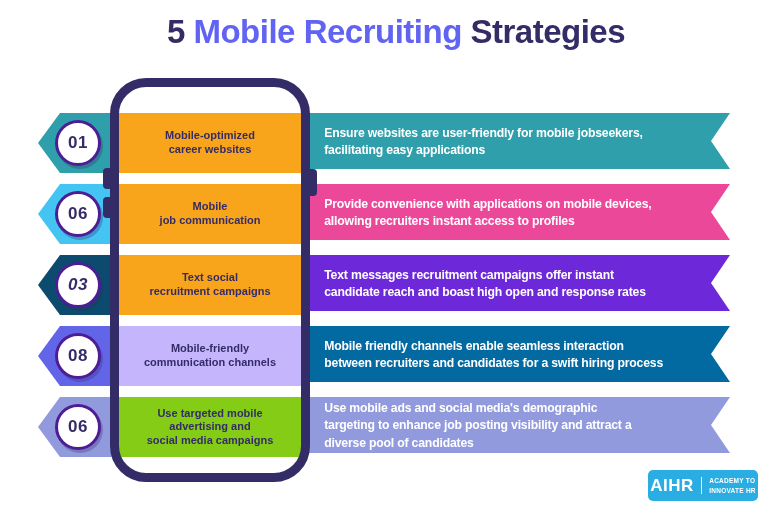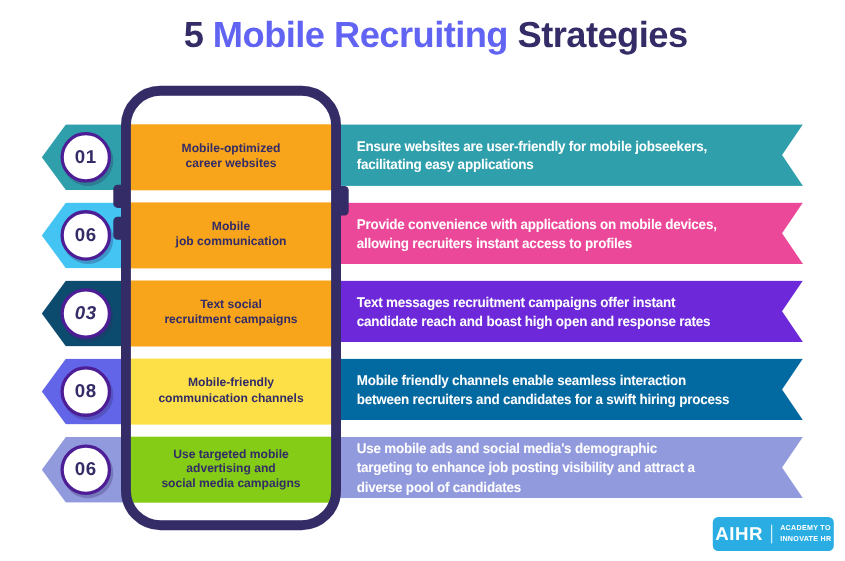--- a/index.html
+++ b/index.html
@@ -115,21 +115,21 @@
     <div class="banner" style="background: #6d28d9;">
       <p>Text messages recruitment campaigns offer instant
 candidate reach and boast high open and response rates</p>
     </div>
   </div>
 
   <div class="row" style="top:326px">
     <div class="chev" style="background: rgb(99, 101, 232);">
       <div class="circle">08</div>
     </div>
-    <div class="label-box" style="background: #fde047;">
+    <div class="label-box" style="background: #c4b5fd;">
       <p>Mobile-friendly
 communication channels</p>
     </div>
     <div class="banner" style="background: #0369a1;">
       <p>Mobile friendly channels enable seamless interaction
 between recruiters and candidates for a swift hiring process</p>
     </div>
   </div>
 
   <div class="row" style="top:397px">

